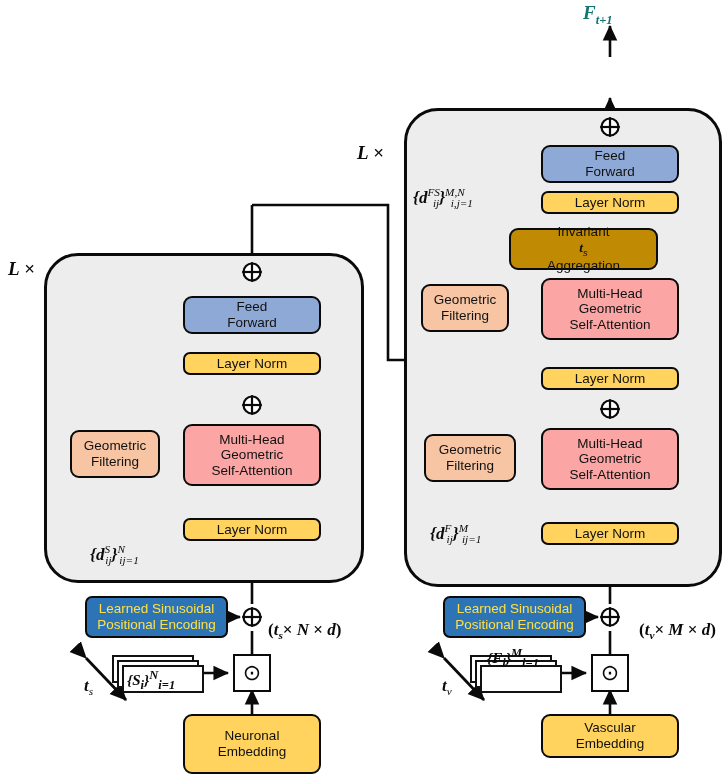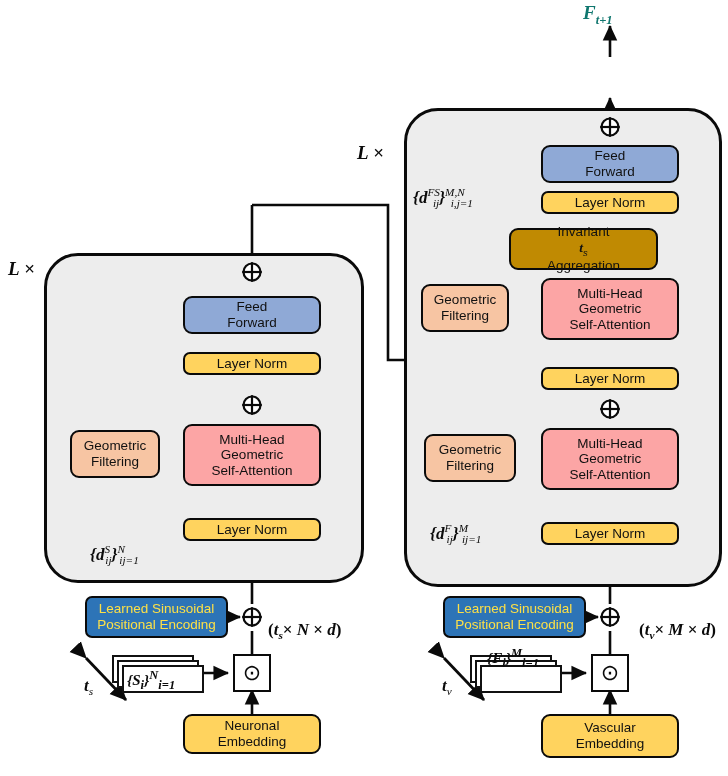--- a/index.html
+++ b/index.html
@@ -275,21 +275,21 @@
 
   <div class="node ln" style="left:183px; top:518px; width:138px; height:23px;">
     <span>Layer Norm</span>
   </div>
 
   <div class="node pos" style="left:85px; top:596px; width:143px; height:42px;">
     <span>Learned Sinusoidal</span>
     <span>Positional Encoding</span>
   </div>
 
-  <div class="node embed" style="left:183px; top:714px; width:138px; height:40px;">
+  <div class="node embed" style="left:183px; top:714px; width:138px; height:60px;">
     <span>Neuronal</span>
     <span>Embedding</span>
   </div>
 
   <div class="card" style="left:112px; top:655px; width:82px; height:28px;"></div>
   <div class="card" style="left:117px; top:660px; width:82px; height:28px;"></div>
   <div class="card" style="left:122px; top:665px; width:82px; height:28px;"></div>
   <div class="cardtxt" style="left:127px; top:668px;">
     {<span>S</span><sub>i</sub>}<sup>N</sup><sub>i=1</sub>
   </div>

